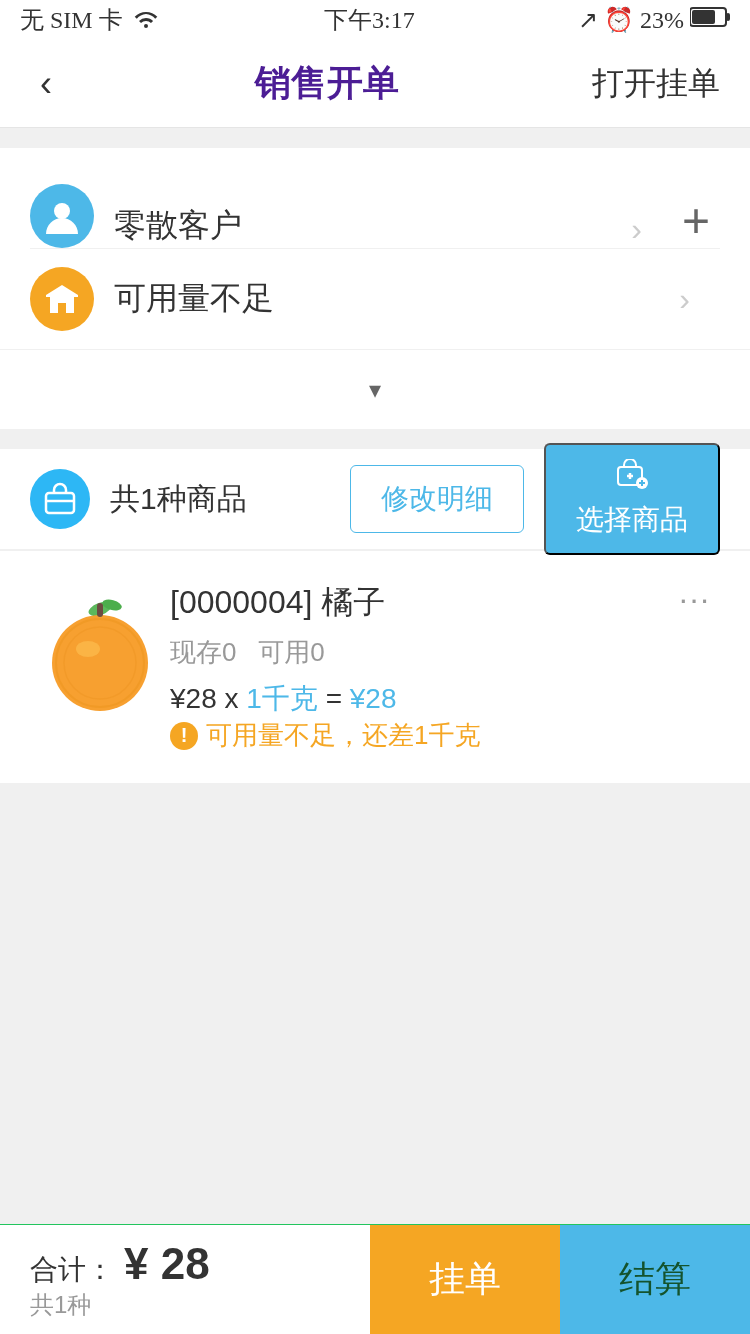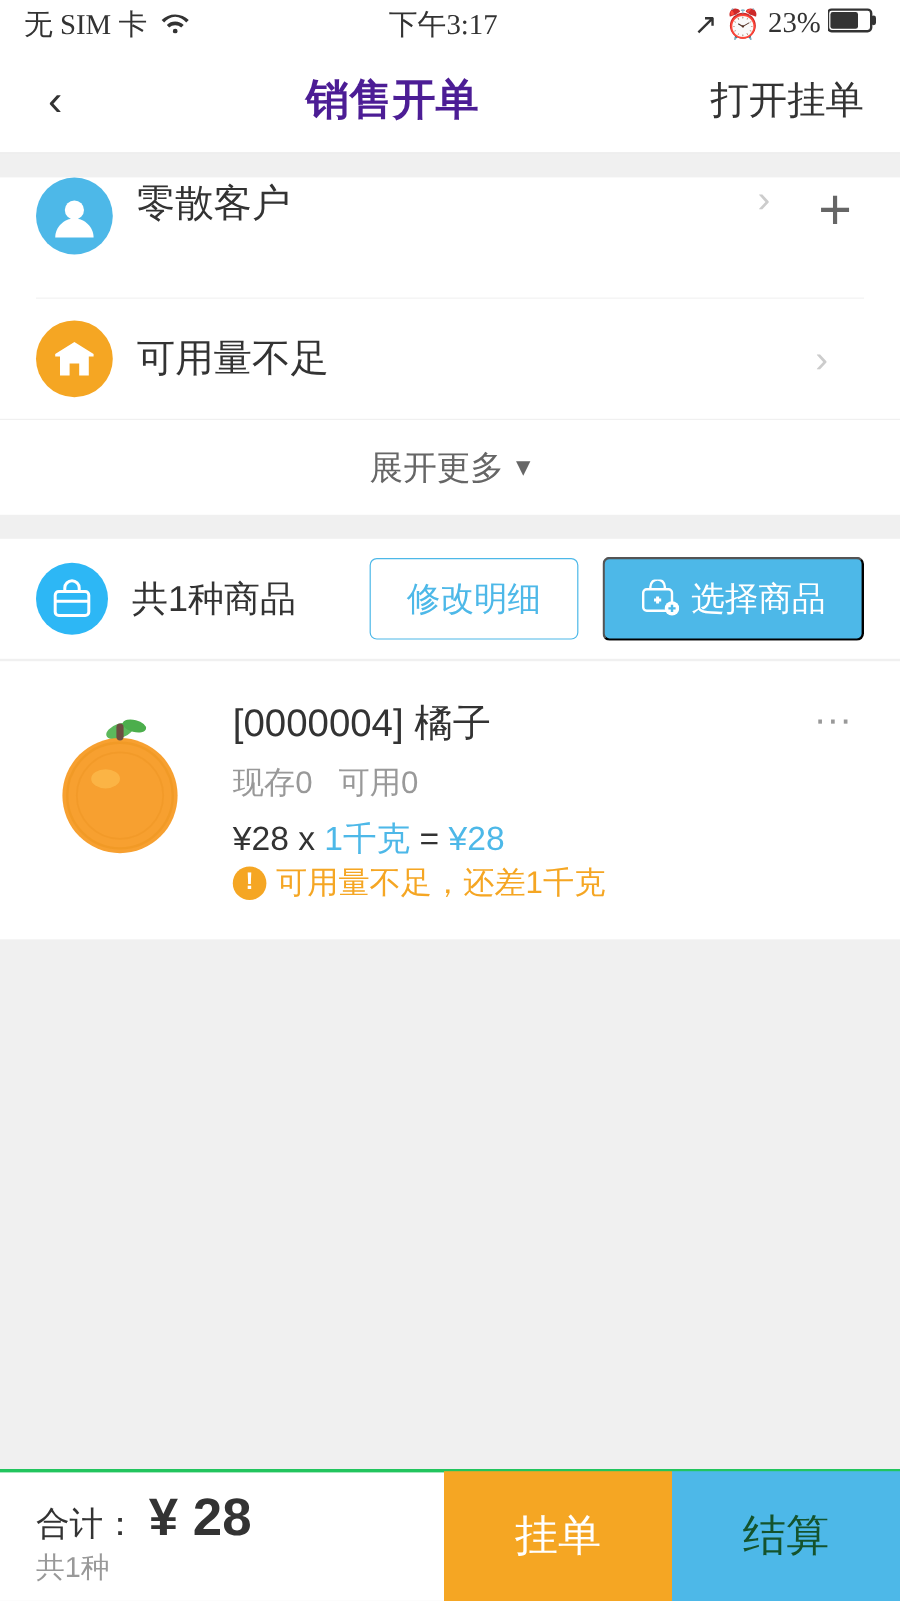--- a/index.html
+++ b/index.html
@@ -65,21 +65,21 @@
       background: #f0f0f0;
     }
 
     
     .row-section {
       background: #fff;
       width: 750px;
     }
     .customer-row {
       display: flex;
-      align-items: flex-start;
+      align-items: flex-end;
       padding: 0 30px;
       height: 100px;
       background: #fff;
     }
     .customer-avatar {
       width: 64px;
       height: 64px;
       border-radius: 50%;
       background: #4db8e8;
       display: flex;
@@ -193,29 +193,29 @@
     .btn-select {
       background: #4db8e8;
       color: #fff;
       padding: 14px 30px;
       font-size: 28px;
       border-radius: 6px;
       cursor: pointer;
       display: flex;
       align-items: center;
       gap: 10px;
+      flex-direction: column;
     }
 
     
     .product-item {
       background: #fff;
       padding: 30px 30px;
       display: flex;
       align-items: flex-start;
-      gap: 24px;
       margin-top: 2px;
     }
     .product-image {
       width: 140px;
       height: 140px;
       border-radius: 8px;
       flex-shrink: 0;
       overflow: hidden;
     }
     .product-info {
@@ -267,21 +267,21 @@
     
     .bottom-bar {
       position: fixed;
       bottom: 0;
       left: 0;
       width: 750px;
       height: 110px;
       background: #fff;
       display: flex;
       align-items: center;
-      border-top: 3px solid #22c55e;
+      border-top: 1px solid #22c55e;
     }
     .total-section {
       flex: 1;
       padding: 0 30px;
     }
     .total-label {
       font-size: 28px;
       color: #333;
       display: flex;
       align-items: baseline;
@@ -385,21 +385,20 @@
       <div class="warehouse-icon">
         <svg width="36" height="36" viewBox="0 0 36 36">
           <path d="M18 4L2 14v2h4v16h8v-10h8v10h8V16h4v-2z" fill="#fff"></path>
         </svg>
       </div>
       <span class="warehouse-name">可用量不足</span>
       <span class="chevron-right">›</span>
     </div>
 
     <div class="expand-row">
-      <span class="expand-text">展开更多</span>
       <span class="expand-arrow">▾</span>
     </div>
   </div>
 
   <div class="section-divider"></div>
 
   <div class="product-header">
     <div class="product-icon">
       <svg width="36" height="36" viewBox="0 0 36 36">
         <rect x="4" y="12" width="28" height="20" rx="3" fill="none" stroke="#fff" stroke-width="2.5"></rect>

